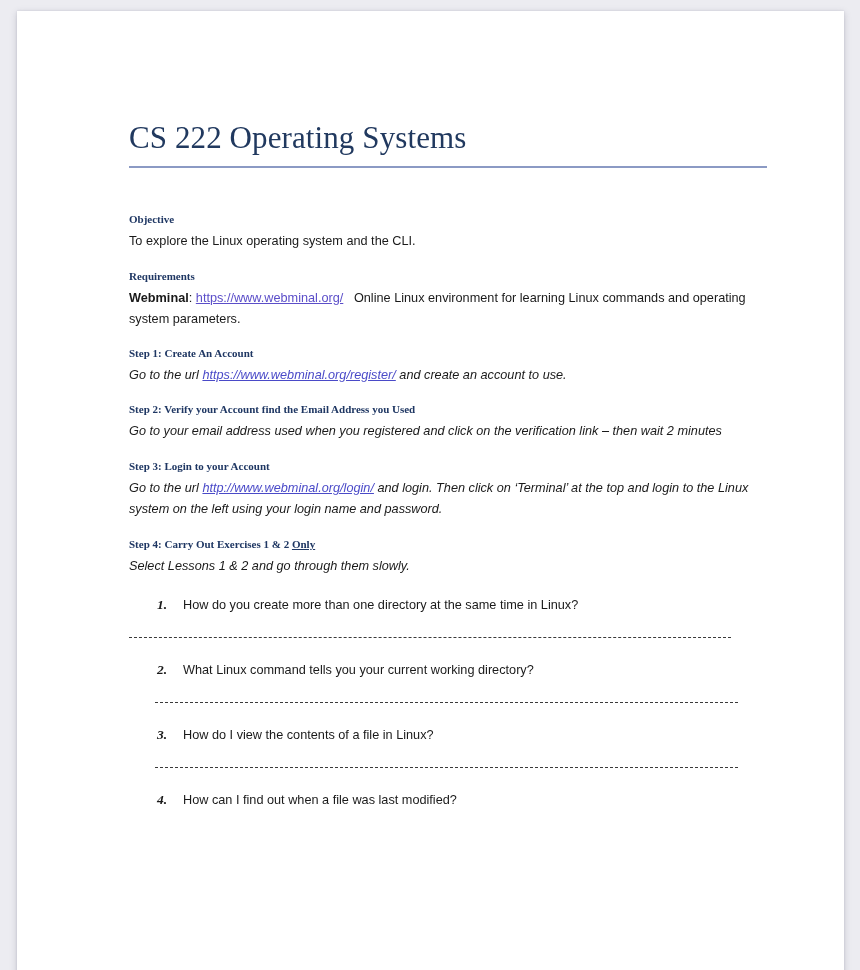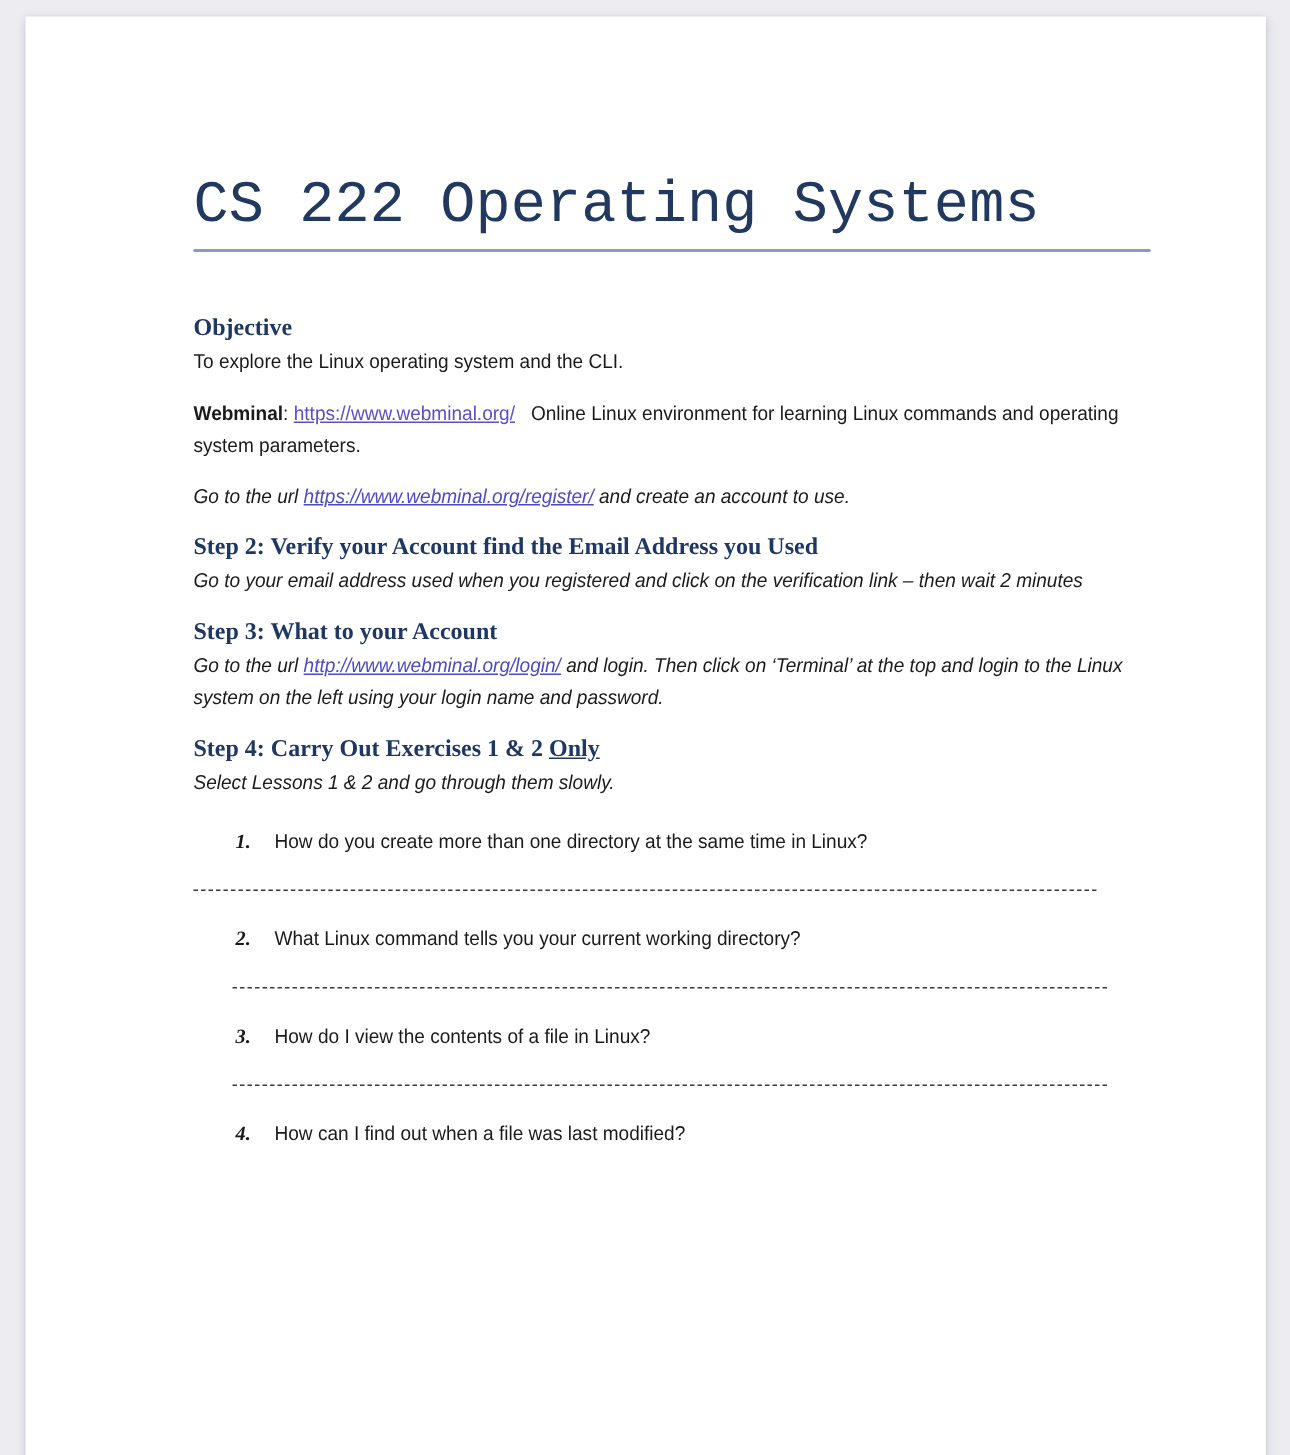--- a/index.html
+++ b/index.html
@@ -29,43 +29,43 @@
 
   .content {
     position: absolute;
     left: 112px;
     top: 0;
     width: 640px;
   }
 
   
   .doc-title {
-    font-family: Liberation Mono, monospace;
-    font-size: 39px;
+    font-family: Liberation Serif, serif;
+    font-size: 31px;
     line-height: 41px;
     color: #21395f;
     letter-spacing: 0.1px;
     font-weight: 400;
     white-space: nowrap;
   }
   .title-block {
     padding-top: 106px;
   }
   .title-rule {
     margin-top: 8px;
     width: 638px;
     height: 0;
     border-top: 2px solid #8b9ac4;
   }
 
   
   .heading {
     font-family: "Liberation Serif", serif;
     font-weight: bold;
-    font-size: 16px;
+    font-size: 11px;
     line-height: 22px;
     color: #1f3763;
     white-space: nowrap;
   }
   .heading .u {
     text-decoration: underline;
     margin-top: 36px;
   }
 
   
@@ -149,37 +149,39 @@
     <div class="title-block">
       <div class="doc-title">CS 222 Operating Systems</div>
       <div class="title-rule"></div>
     </div>
 
     <div class="gap-objective"></div>
     <div class="heading">Objective</div>
     <div class="body">To explore the Linux operating system and the CLI.</div>
 
     <div class="gap-sec"></div>
+    <div class="heading">Requirements</div>
     <div class="body">
       <b>Webminal</b><span>:</span>
       <a class="link purple" href="#">https://www.webminal.org/</a>
       &nbsp;&nbsp;<span>Online Linux environment for learning Linux commands and operating system parameters.</span>
     </div>
 
     <div class="gap-step"></div>
+    <div class="heading">Step 1: Create An Account</div>
     <div class="body italic">
       <span>Go to the url </span><a class="link" href="#">https://www.webminal.org/register/</a><span> and create an account to use.</span>
     </div>
 
     <div class="gap-step"></div>
     <div class="heading">Step 2: Verify your Account find the Email Address you Used</div>
     <div class="body italic">Go to your email address used when you registered and click on the verification link – then wait 2 minutes</div>
 
     <div class="gap-step-b"></div>
-    <div class="heading">Step 3: What to your Account</div>
+    <div class="heading">Step 3: Login to your Account</div>
     <div class="body italic">
       <span>Go to the url </span><a class="link" href="#">http://www.webminal.org/login/</a><span> and login. Then click on ‘Terminal’ at the top and login to the Linux system on the left using your login name and password.</span>
     </div>
 
     <div class="gap-step-b"></div>
     <div class="heading">
       <span>Step 4: Carry Out Exercises 1 &amp; 2 </span><span class="u">Only</span>
     </div>
     <div class="body italic">Select Lessons 1 &amp; 2 and go through them slowly.</div>
 

